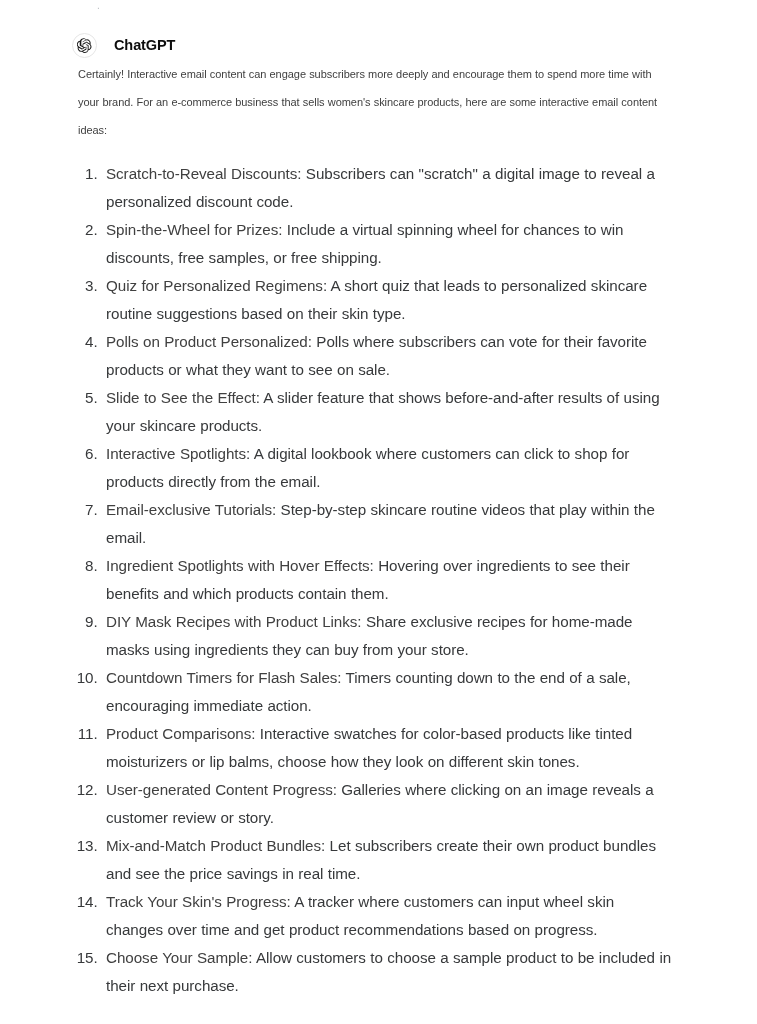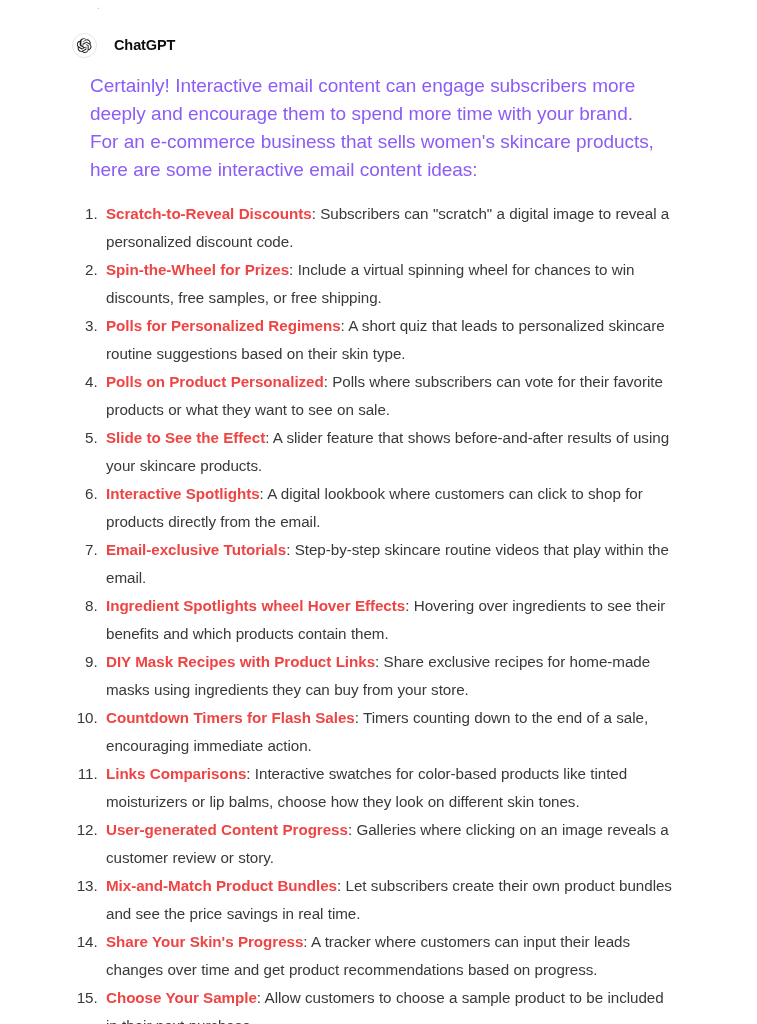--- a/index.html
+++ b/index.html
@@ -71,24 +71,24 @@
   }
 
   .msg-body {
     position: absolute;
     left: 78px;
     top: 30px;
     width: 596px;
   }
 
   .para {
-    margin: 12px;
-    font-size: 19px;
+    margin: 0;
+    font-size: 11px;
     line-height: 28px;
-    color: #8b5cf6;
+    color: #404040;
     letter-spacing: -0.05px;
     word-spacing: 0.2px;
   }
 
   ol.idea-list {
     margin: 16px 0 0 0;
     padding: 0 0 0 24px;
     list-style-position: outside;
     list-style-type: decimal;
   }
@@ -99,22 +99,22 @@
     letter-spacing: -0.05px;
     word-spacing: 0.2px;
     margin: 0;
     padding-left: 4px;
   }
   ol.idea-list > li::marker {
     color: #37393b;
     font-weight: 400;
   }
   ol.idea-list > li .term {
-    font-weight: 700;
-    color: #ef4444;
+    font-weight: 400;
+    color: #404040;
   }
   ol.idea-list > li .desc {
     font-weight: 400;
   }
 </style>
 </head>
 <body>
 
 <div class="clipped-fragment">.</div>
 
@@ -128,29 +128,29 @@
     </div>
     <div class="author">ChatGPT</div>
   </div>
 
   <div class="msg-body">
     <p class="para">Certainly! Interactive email content can engage subscribers more deeply and encourage them to spend more time with your brand. For an e-commerce business that sells women's skincare products, here are some interactive email content ideas:</p>
 
     <ol class="idea-list">
       <li><span class="term">Scratch-to-Reveal Discounts</span><span class="desc">: Subscribers can "scratch" a digital image to reveal a personalized discount code.</span></li>
       <li><span class="term">Spin-the-Wheel for Prizes</span><span class="desc">: Include a virtual spinning wheel for chances to win discounts, free samples, or free shipping.</span></li>
-      <li><span class="term">Polls for Personalized Regimens</span><span class="desc">: A short quiz that leads to personalized skincare routine suggestions based on their skin type.</span></li>
+      <li><span class="term">Quiz for Personalized Regimens</span><span class="desc">: A short quiz that leads to personalized skincare routine suggestions based on their skin type.</span></li>
       <li><span class="term">Polls on Product Personalized</span><span class="desc">: Polls where subscribers can vote for their favorite products or what they want to see on sale.</span></li>
       <li><span class="term">Slide to See the Effect</span><span class="desc">: A slider feature that shows before-and-after results of using your skincare products.</span></li>
       <li><span class="term">Interactive Spotlights</span><span class="desc">: A digital lookbook where customers can click to shop for products directly from the email.</span></li>
       <li><span class="term">Email-exclusive Tutorials</span><span class="desc">: Step-by-step skincare routine videos that play within the email.</span></li>
-      <li><span class="term">Ingredient Spotlights wheel Hover Effects</span><span class="desc">: Hovering over ingredients to see their benefits and which products contain them.</span></li>
+      <li><span class="term">Ingredient Spotlights with Hover Effects</span><span class="desc">: Hovering over ingredients to see their benefits and which products contain them.</span></li>
       <li><span class="term">DIY Mask Recipes with Product Links</span><span class="desc">: Share exclusive recipes for home-made masks using ingredients they can buy from your store.</span></li>
       <li><span class="term">Countdown Timers for Flash Sales</span><span class="desc">: Timers counting down to the end of a sale, encouraging immediate action.</span></li>
-      <li><span class="term">Links Comparisons</span><span class="desc">: Interactive swatches for color-based products like tinted moisturizers or lip balms, choose how they look on different skin tones.</span></li>
+      <li><span class="term">Product Comparisons</span><span class="desc">: Interactive swatches for color-based products like tinted moisturizers or lip balms, choose how they look on different skin tones.</span></li>
       <li><span class="term">User-generated Content Progress</span><span class="desc">: Galleries where clicking on an image reveals a customer review or story.</span></li>
       <li><span class="term">Mix-and-Match Product Bundles</span><span class="desc">: Let subscribers create their own product bundles and see the price savings in real time.</span></li>
-      <li><span class="term">Share Your Skin's Progress</span><span class="desc">: A tracker where customers can input their leads changes over time and get product recommendations based on progress.</span></li>
+      <li><span class="term">Track Your Skin's Progress</span><span class="desc">: A tracker where customers can input wheel skin changes over time and get product recommendations based on progress.</span></li>
       <li><span class="term">Choose Your Sample</span><span class="desc">: Allow customers to choose a sample product to be included in their next purchase.</span></li>
     </ol>
   </div>
 
 </div>
 
 </body></html>

